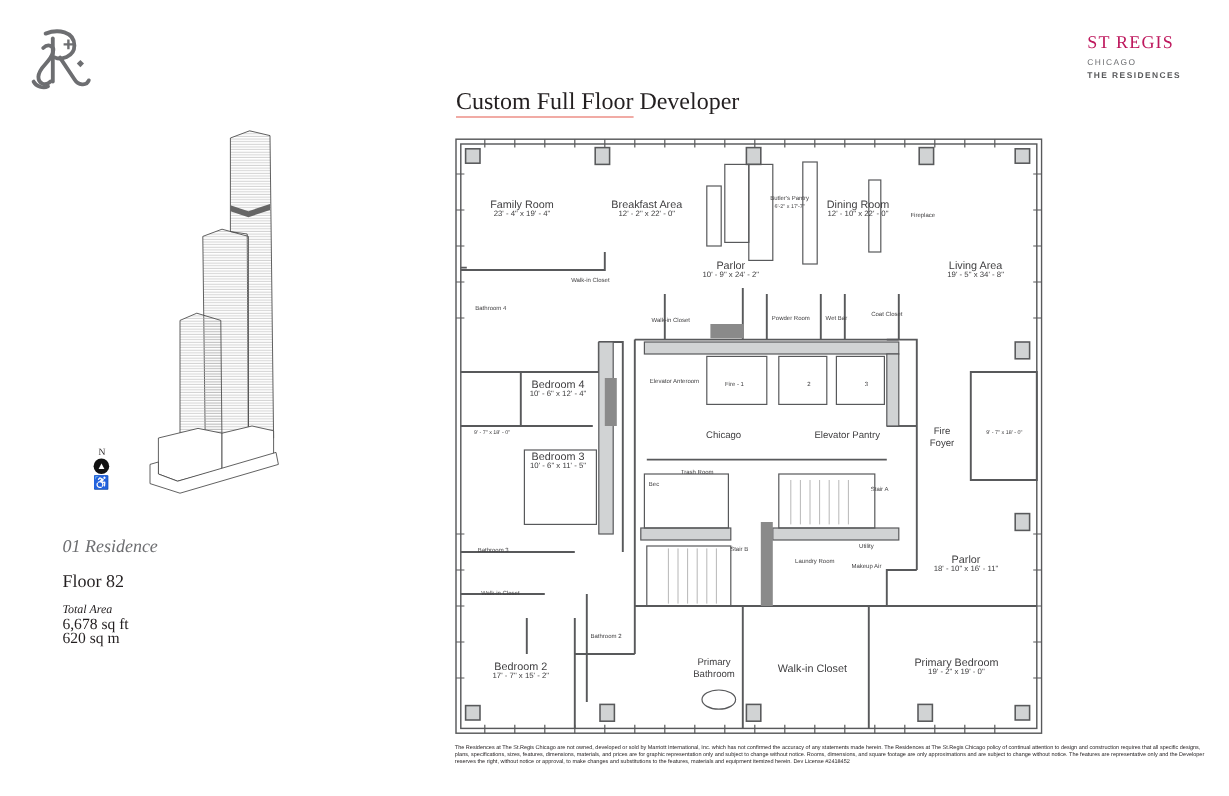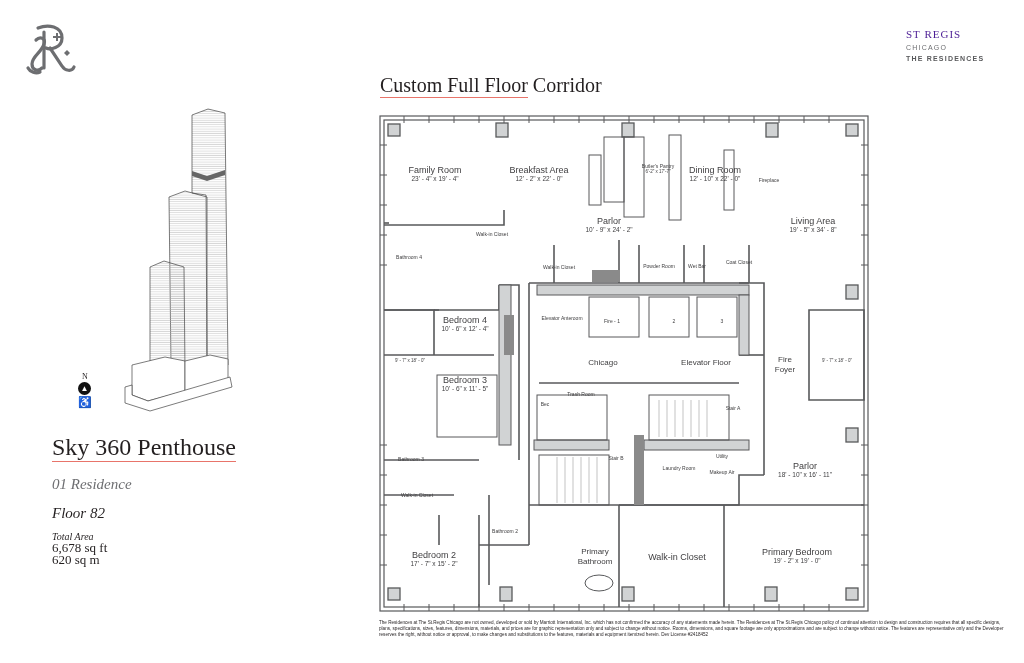--- a/index.html
+++ b/index.html
@@ -1,38 +1,38 @@
 <!DOCTYPE html>
 <html><head>
 <meta charset="utf-8">
 <style>
   * { box-sizing: border-box; margin: 0; padding: 0; }
   html, body { width: 1024px; height: 663px; background: #ffffff; overflow: hidden; }
   body { position: relative; font-family: "Liberation Sans", sans-serif; color: #231f20; }
 
   .logo-mark { position: absolute; left: 22px; top: 22px; width: 58px; height: 56px; }
   .brand { position: absolute; right: 30px; top: 28px; text-align: left; width: 88px; }
-  .brand .b1 { font-family: "Liberation Serif", serif; font-size: 11px; letter-spacing: 1px; color: #4c1d95; }
+  .brand .b1 { font-family: "Liberation Serif", serif; font-size: 15px; letter-spacing: 1px; color: #be185d; }
   .brand .b2 { font-size: 7px; letter-spacing: 1.2px; color: #6d6e71; margin-top: 4px; }
   .brand .b3 { font-size: 7px; letter-spacing: 1.2px; color: #58595b; font-weight: bold; margin-top: 4px; }
 
   .plan-title { position: absolute; left: 380px; top: 74px; font-family: "Liberation Serif", serif; font-size: 20px; color: #231f20; }
   .plan-title .u { border-bottom: 1.5px solid #e8746a; padding-bottom: 1px; }
 
   .tower { position: absolute; left: 110px; top: 95px; width: 130px; height: 320px; }
 
   .compass { position: absolute; left: 78px; top: 372px; width: 14px; text-align: center; }
   .compass .n { font-family: "Liberation Serif", serif; font-size: 8px; display: block; }
   .compass .disc { width: 13px; height: 13px; border-radius: 50%; background: #111; color: #fff; font-size: 8px; line-height: 13px; display: block; margin-top: 1px; }
   .compass .acc { font-size: 11px; display: block; margin-top: 1px; }
 
   .info { position: absolute; left: 52px; top: 434px; }
   .info .t1 { font-family: "Liberation Serif", serif; font-size: 24px; color: #231f20; border-bottom: 1.5px solid #e8746a; padding-bottom: 0px; white-space: nowrap; display: inline-block; }
   .info .t2 { font-family: "Liberation Serif", serif; font-style: italic; font-size: 15px; color: #6d6e71; margin-top: 14px; }
-  .info .t3 { font-family: "Liberation Serif", serif; font-size: 15px; color: #231f20; margin-top: 12px; font-style: italic; }
+  .info .t3 { font-family: "Liberation Serif", serif; font-size: 15px; color: #231f20; margin-top: 12px; }
   .info .t4 { font-family: "Liberation Serif", serif; font-style: italic; font-size: 10px; margin-top: 10px; line-height: 10px; }
   .info .t5 { font-family: "Liberation Serif", serif; font-size: 13px; line-height: 12px; }
 
   .plan { position: absolute; left: 379px; top: 115px; width: 490px; height: 497px; }
   .room-label { position: absolute; text-align: center; color: #414042; transform: translateX(-50%); white-space: nowrap; }
   .room-label .nm { font-size: 9px; display: block; line-height: 10px; }
   .room-label .dm { font-size: 6.5px; display: block; line-height: 8px; }
   .room-label.sm .nm { font-size: 5px; line-height: 6px; }
   .room-label.sm .dm { font-size: 4.5px; line-height: 5px; }
   .room-label.md .nm { font-size: 8px; }
@@ -55,21 +55,21 @@
       <path d="M45 28 l 3 3 l -3 3 l -3 -3 Z"></path>
     </g>
 </svg>
 
 <div class="brand">
   <div class="b1">ST REGIS</div>
   <div class="b2">CHICAGO</div>
   <div class="b3">THE RESIDENCES</div>
 </div>
 
-<div class="plan-title"><span class="u">Custom Full Floor</span><span> Corridor</span></div>
+<div class="plan-title"><span class="u">Custom Full Floor</span><span> Developer</span></div>
 
 <svg class="tower" viewBox="0 0 130 320">
   <defs>
     <pattern id="floors" width="4" height="2.2" patternUnits="userSpaceOnUse">
       <line x1="0" y1="1" x2="4" y2="1" stroke="#b0b0b0" stroke-width="0.5"></line>
     </pattern>
   </defs>
   <g stroke="#444" stroke-width="0.7" fill="url(#floors)">
     <path d="M82 20 L 98 14 L 115 18 L 118 270 L 97 276 L 96 100 L 82 98 Z"></path>
     <path d="M59 102 L 75 96 L 97 102 L 97 270 L 75 276 L 61 270 Z"></path>
@@ -83,21 +83,20 @@
   </g>
 </svg>
 
 <div class="compass">
   <span class="n">N</span>
   <span class="disc">▲</span>
   <span class="acc">♿</span>
 </div>
 
 <div class="info">
-  <div class="t1">Sky 360 Penthouse</div>
   <div class="t2">01 Residence</div>
   <div class="t3">Floor 82</div>
   <div class="t4">Total Area</div>
   <div class="t5">6,678 sq ft</div>
   <div class="t5">620 sq m</div>
 </div>
 
 <div class="plan">
   <svg width="490" height="497" viewBox="0 0 490 497" style="position:absolute;left:0;top:0">
     <g fill="none" stroke="#58595b" stroke-width="1.2">
@@ -324,21 +323,21 @@
   <div class="room-label sm" style="left:295px;top:203px">
       <span class="nm">2</span>
     </div>
   <div class="room-label sm" style="left:343px;top:203px">
       <span class="nm">3</span>
     </div>
   <div class="room-label md" style="left:224px;top:243px">
       <span class="nm">Chicago</span>
     </div>
   <div class="room-label md" style="left:327px;top:243px">
-      <span class="nm">Elevator Floor</span>
+      <span class="nm">Elevator Pantry</span>
     </div>
   <div class="room-label md" style="left:406px;top:240px;width:30px;white-space:normal">
       <span class="nm">Fire Foyer</span>
     </div>
   <div class="room-label sm" style="left:458px;top:243px">
       <span class="dm">9' - 7" x 18' - 0"</span>
     </div>
   <div class="room-label sm" style="left:166px;top:286px">
       <span class="nm">Bec</span>
     </div>

